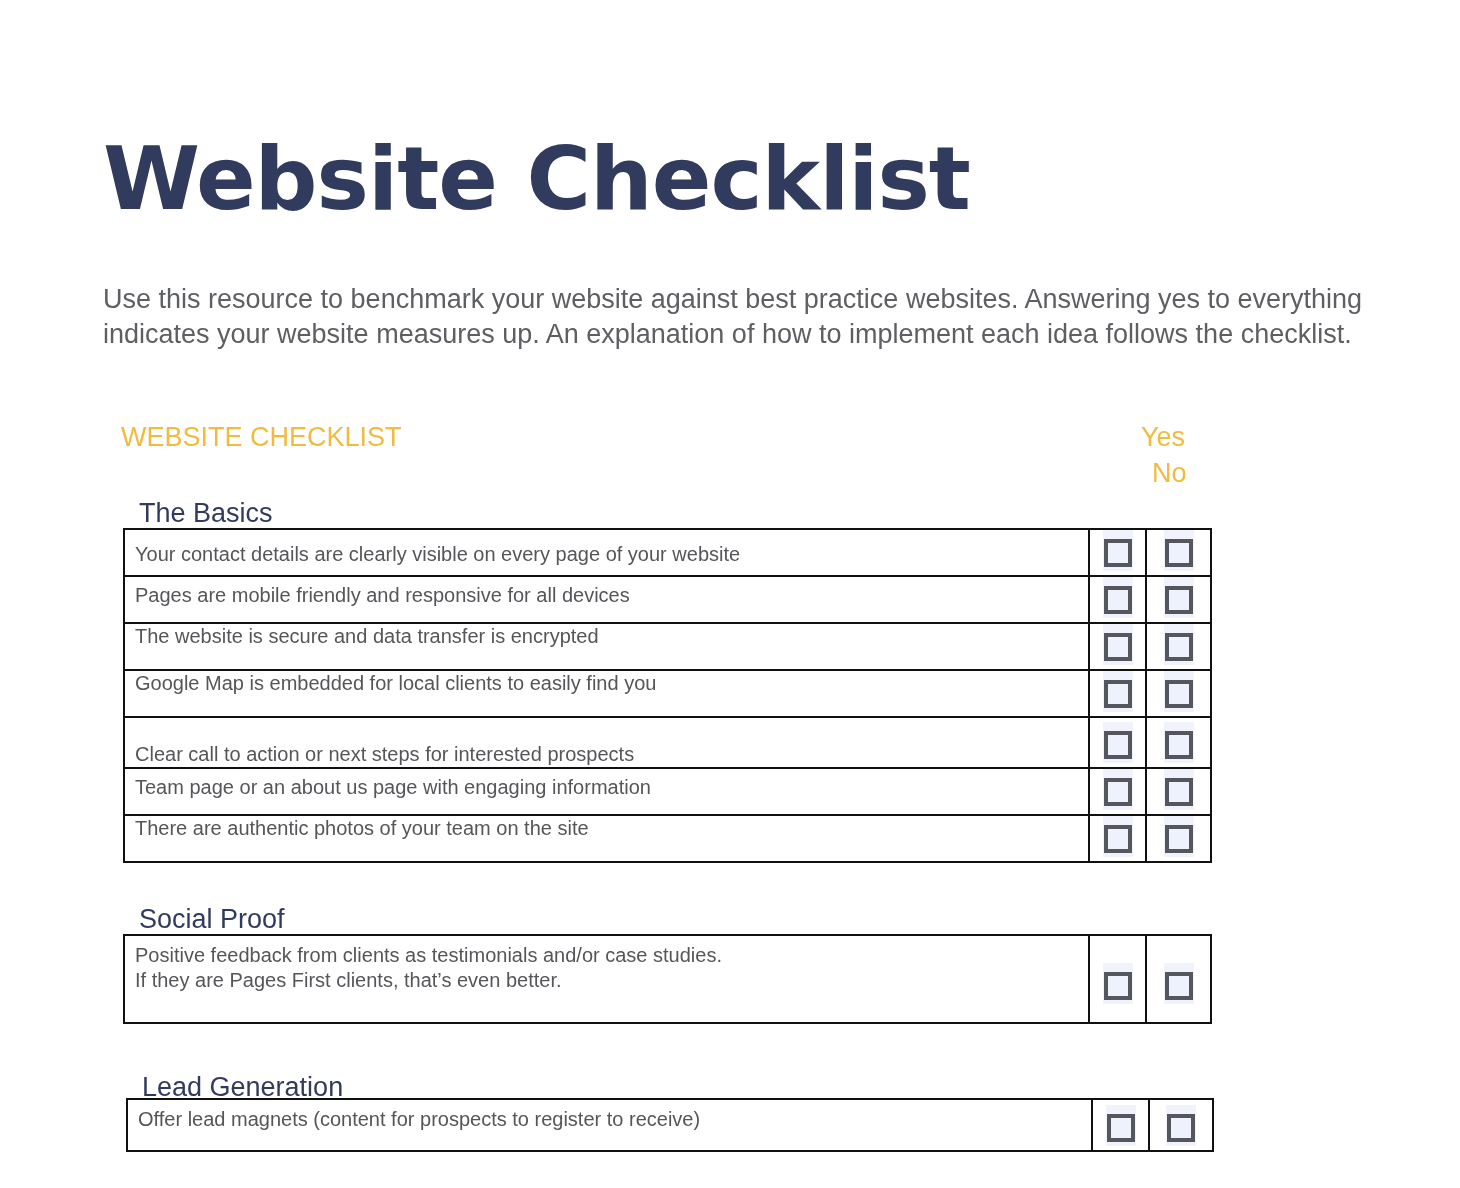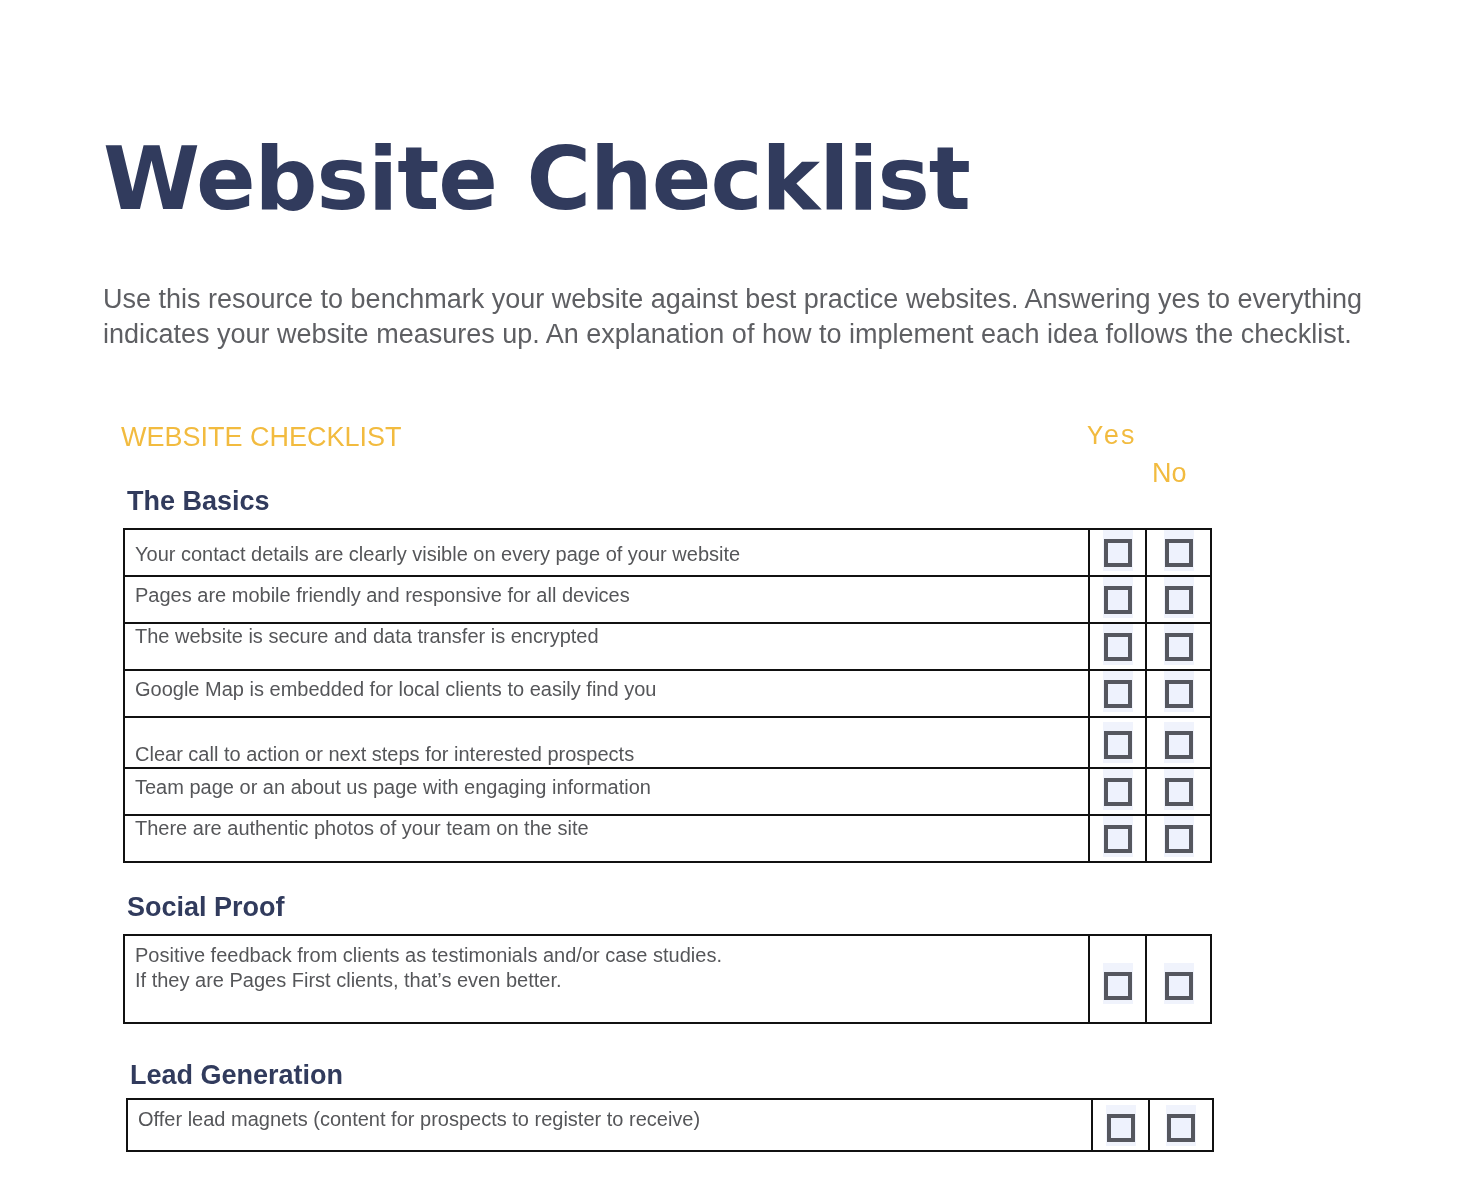--- a/index.html
+++ b/index.html
@@ -45,30 +45,30 @@
       line-height: 34px;
       color: #f2bb3f;
     }
     .col-header {
       position: absolute;
       top: 420px;
       font-size: 27px;
       line-height: 34px;
       color: #f2bb3f;
     }
-    .col-yes { left: 1087px; font-family: Liberation Mono, monospace; }
+    .col-yes { left: 1141px; }
     .col-no { left: 1152px; margin-top: 36px; }
 
     .section-title {
       position: absolute;
       font-size: 27px;
       line-height: 34px;
       color: #313b5d;
-      margin: 4px;
-      font-weight: bold;
+      margin: 16px;
+      font-weight: normal;
     }
 
     table.check-table {
       position: absolute;
       border-collapse: collapse;
       table-layout: fixed;
     }
     table.check-table td {
       border: 2.5px solid #111111;
       padding: 0;
@@ -136,21 +136,21 @@
       <td class="item-cell" style="padding-top:6px">Pages are mobile friendly and responsive for all devices</td>
       <td class="box-cell"><span class="box-wrap"><input type="checkbox" class="checkbox" style=""></span></td>
       <td class="box-cell"><span class="box-wrap"><input type="checkbox" class="checkbox" style=""></span></td>
     </tr>
     <tr style="height:41px">
       <td class="item-cell" style="">The website is secure and data transfer is encrypted</td>
       <td class="box-cell"><span class="box-wrap"><input type="checkbox" class="checkbox" style=""></span></td>
       <td class="box-cell"><span class="box-wrap"><input type="checkbox" class="checkbox" style=""></span></td>
     </tr>
     <tr style="height:41px">
-      <td class="item-cell" style="padding-top:6px">Google Map is embedded for local clients to easily find you</td>
+      <td class="item-cell" style="">Google Map is embedded for local clients to easily find you</td>
       <td class="box-cell"><span class="box-wrap"><input type="checkbox" class="checkbox" style=""></span></td>
       <td class="box-cell"><span class="box-wrap"><input type="checkbox" class="checkbox" style=""></span></td>
     </tr>
     <tr style="height:41px">
       <td class="item-cell" style="padding-top:24px">Clear call to action or next steps for interested prospects</td>
       <td class="box-cell"><span class="box-wrap"><input type="checkbox" class="checkbox" style=""></span></td>
       <td class="box-cell"><span class="box-wrap"><input type="checkbox" class="checkbox" style=""></span></td>
     </tr>
     <tr style="height:41px">
       <td class="item-cell" style="padding-top:6px">Team page or an about us page with engaging information</td>

